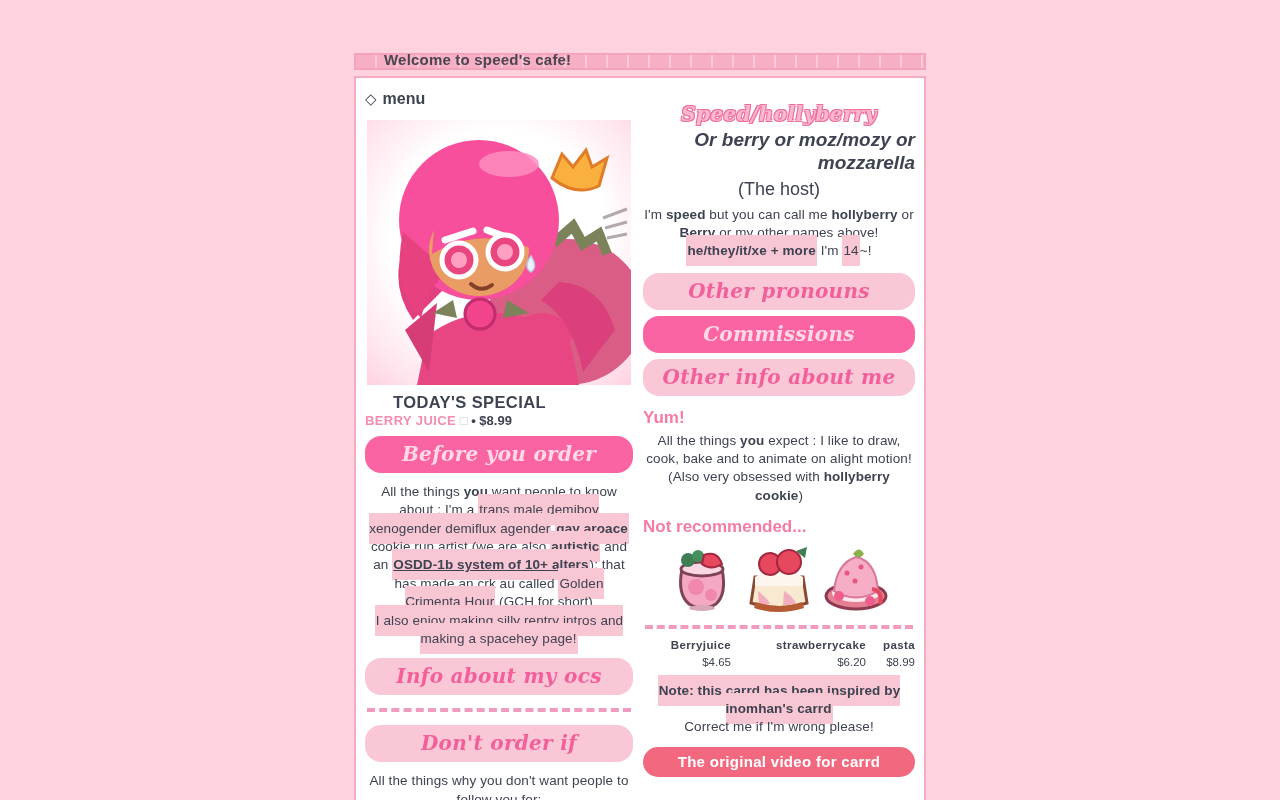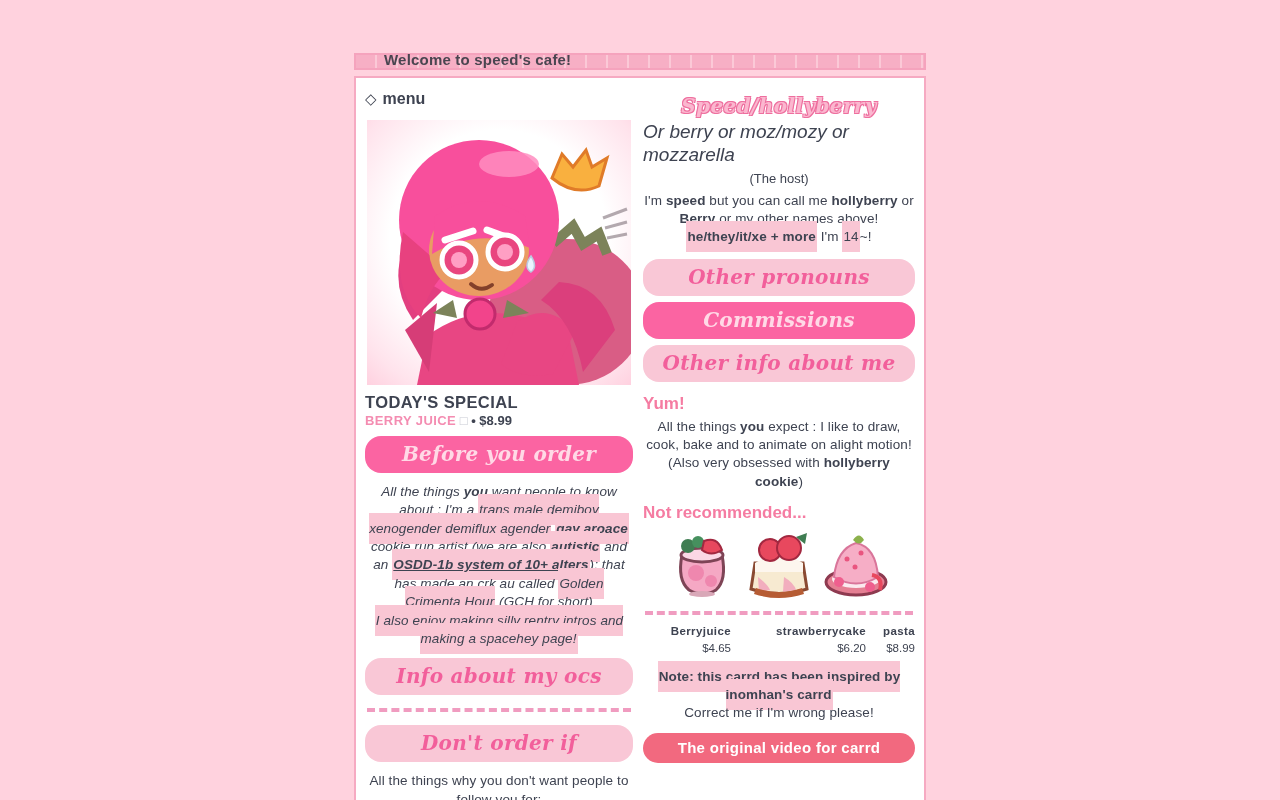--- a/index.html
+++ b/index.html
@@ -62,40 +62,40 @@
     border-radius:18px;
   }
   .btn + .btn { margin-top:6px; }
 
   .dashed { border:none; border-top:4px dashed #f09cc0; margin:13px 2px; }
 
   
   .menu-row { font-size:16px; font-weight:bold; color:#3e4351; display:flex; align-items:center; gap:6px; }
   .diamond { font-weight:normal; font-size:15px; }
   .char-img { display:block; width:264px; height:265px; margin:12px auto 8px auto; }
-  .special-heading { font-size:16.5px; font-weight:bold; letter-spacing:.4px; margin-top:6px; }
+  .special-heading { font-size:16.5px; font-weight:bold; letter-spacing:.4px; margin-top:6px;margin-left:28px; }
   .special-line { font-size:13px; font-weight:bold; margin:1px 0 8px 0; }
   .special-item { color:#f48cb1; letter-spacing:.4px; }
   .special-emoji { color:#c9ccd4; font-weight:normal; }
   .special-price { color:#3e4351; }
-  .left-about { margin-top:10px;font-style:italic; }
+  .left-about { margin-top:10px; }
   .dont-text { margin-top:10px; }
 
   
   .title {
     text-align:center;
     font-family:"DejaVu Serif", serif;
     font-style:italic; font-weight:bold;
     font-size:20px; letter-spacing:.4px;
     color:#fbb7cf;
     text-shadow:-1px -1px 0 #ee6f9f, 1px -1px 0 #ee6f9f, -1px 1px 0 #ee6f9f, 1px 1px 0 #ee6f9f;
-    margin-top:4px;
-  }
-  .subtitle { text-align:left; font-weight:normal; font-style:italic; font-size:19px; line-height:1.2; margin-top:3px; }
-  .host { text-align:center; font-size:13px; margin:4px 0 6px 0; }
+    margin-top:12px;
+  }
+  .subtitle { text-align:right; font-weight:bold; font-style:italic; font-size:19px; line-height:1.2; margin-top:3px; }
+  .host { text-align:center; font-size:18px; margin:4px 0 6px 0; }
   .btn-stack { margin-top:12px; }
   .food-row { display:flex; justify-content:center; gap:5px; margin:6px 0 2px 0; }
   .food-row svg { width:72px; height:72px; }
   .menu-items { display:flex; margin-top:2px;text-align:right; }
   .menu-item { font-size:11.5px; line-height:1.5; }
   .menu-item .n { font-weight:bold; letter-spacing:.4px; }
   .mi-0 { width:88px; } .mi-1 { width:135px; } .mi-2 { width:49px; }
   .note { margin-top:10px; }
   .video-btn-wrap { margin-top:10px; }
 </style>

